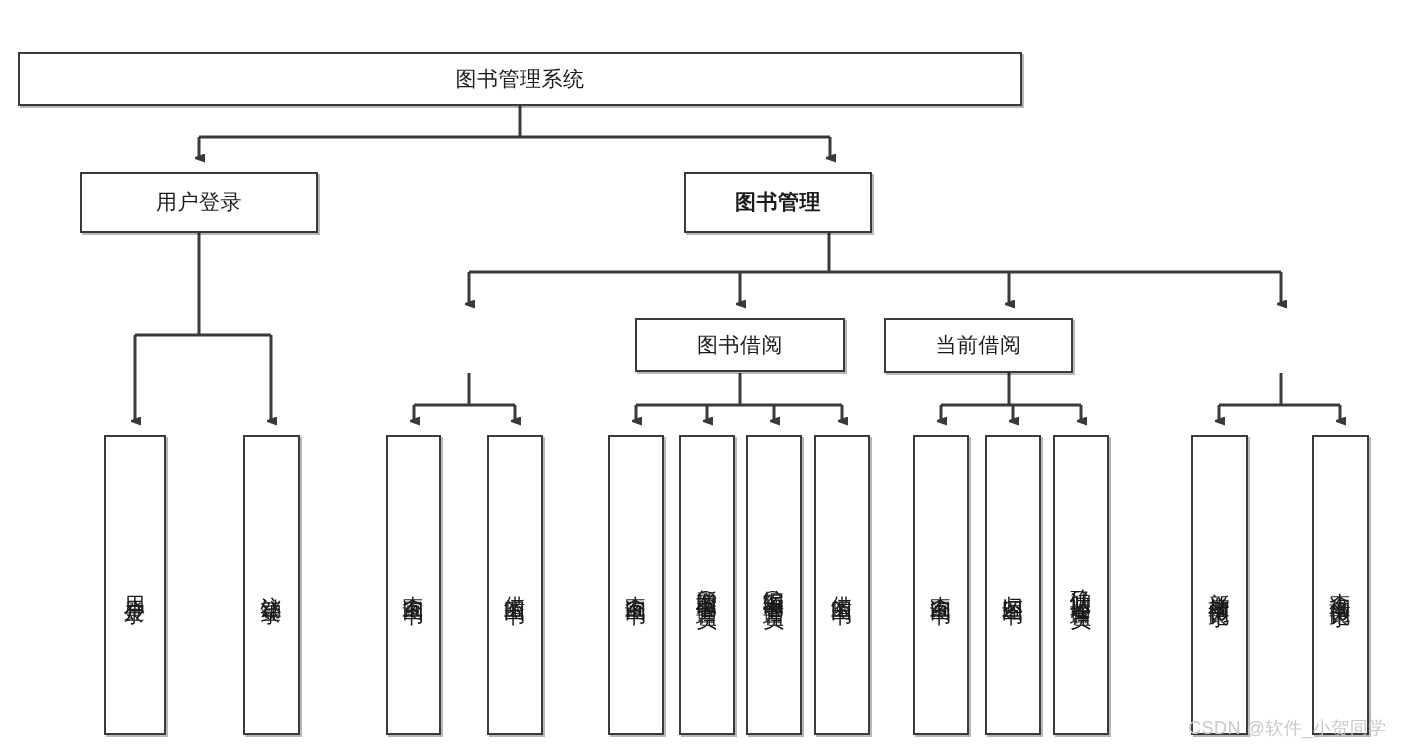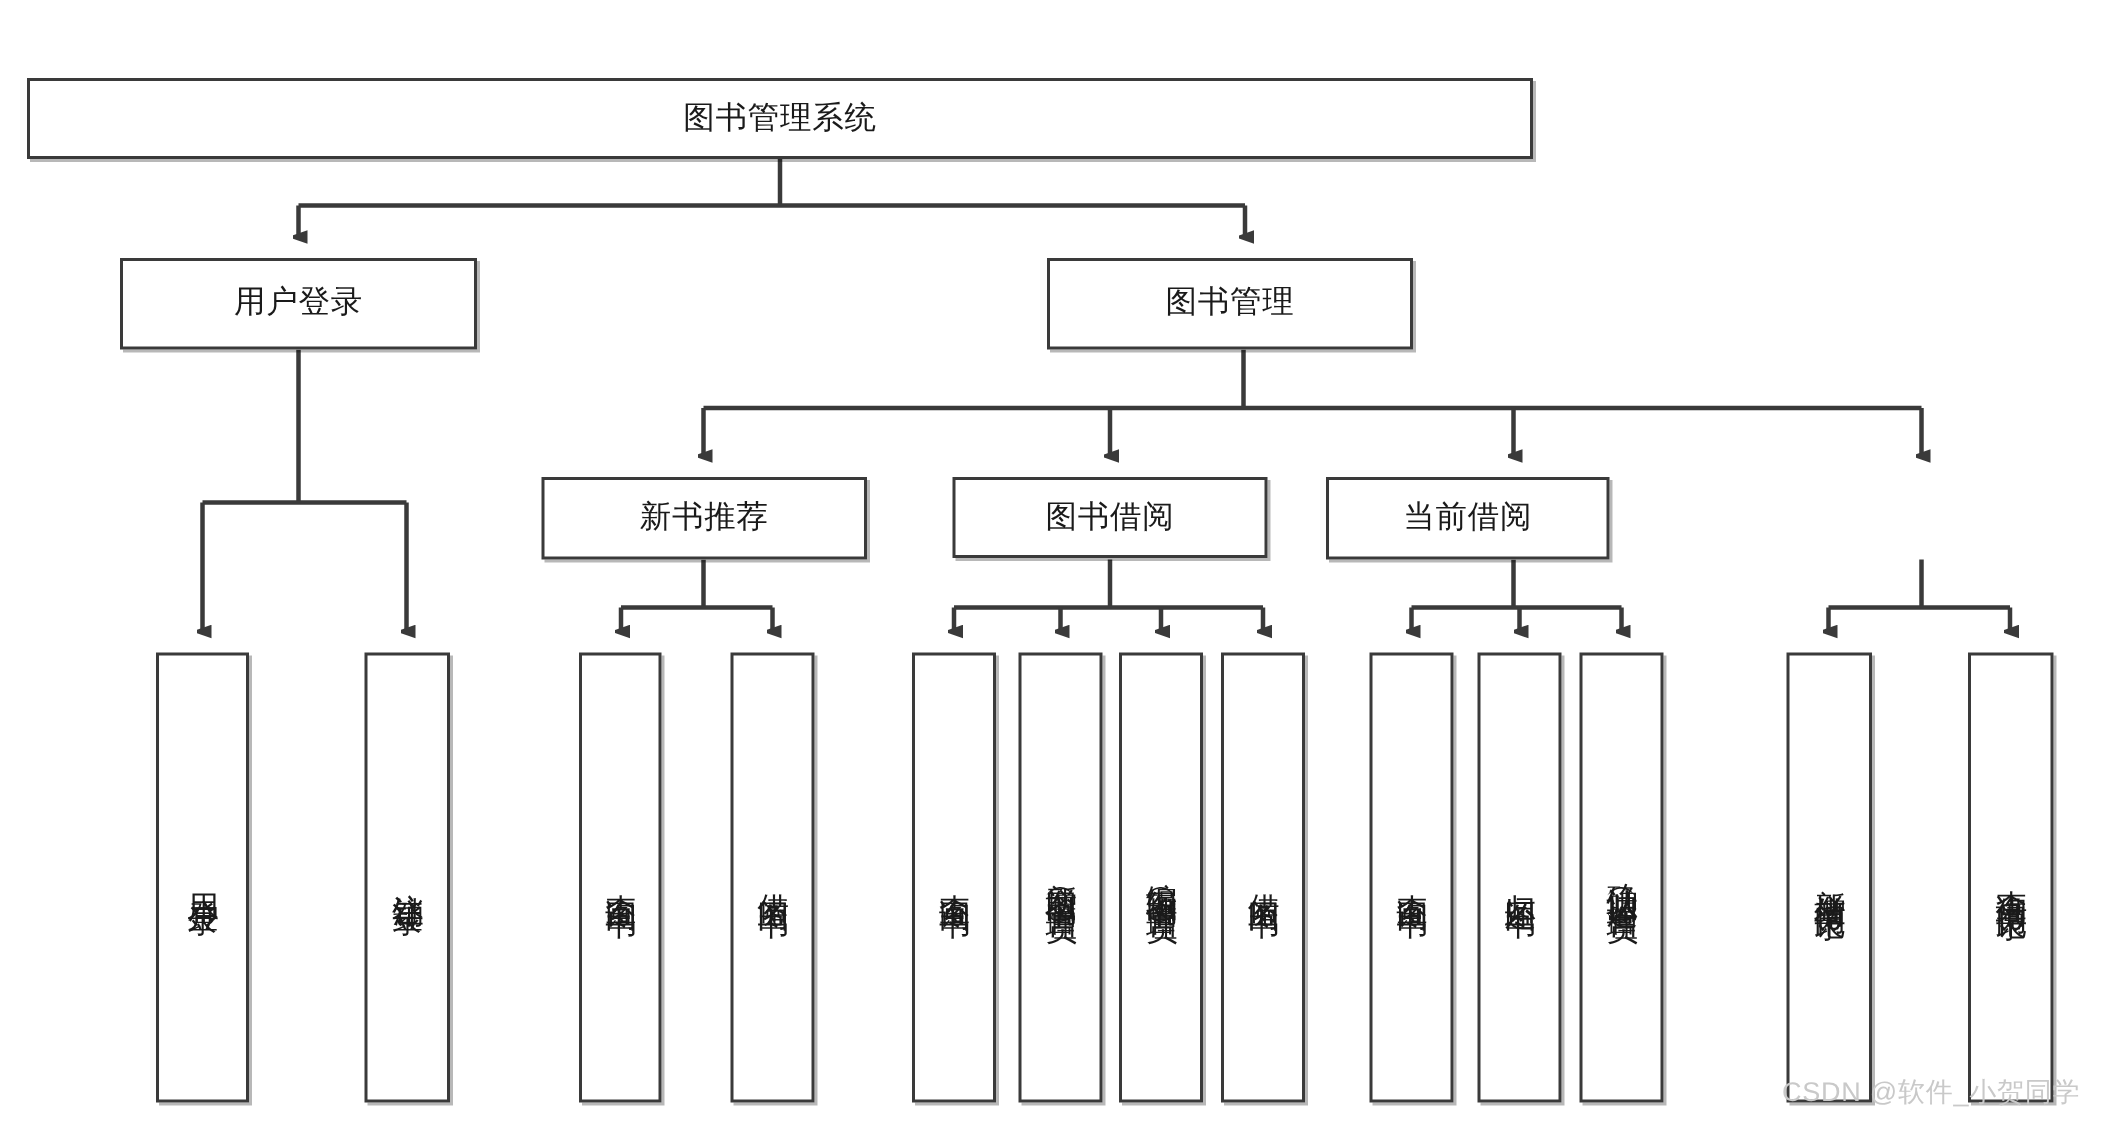--- a/index.html
+++ b/index.html
@@ -122,27 +122,24 @@
     </g>
   </svg>
 
   <div class="node horiz" style="left:18px; top:12px; width:1004px; height:54px;margin-top:40px;">
     <span class="lbl">图书管理系统</span>
   </div>
 
   <div class="node horiz" style="left:80px; top:172px; width:238px; height:61px;">
     <span class="lbl">用户登录</span>
   </div>
-  <div class="node horiz" style="left:698px; top:172px; width:244px; height:61px;">
+  <div class="node horiz" style="left:684px; top:172px; width:188px; height:61px;font-weight:bold;">
     <span class="lbl">图书管理</span>
   </div>
 
-  <div class="node horiz" style="left:361px; top:318px; width:217px; height:55px;">
-    <span class="lbl">新书推荐</span>
-  </div>
   <div class="node horiz" style="left:635px; top:318px; width:210px; height:54px;">
     <span class="lbl">图书借阅</span>
   </div>
   <div class="node horiz" style="left:884px; top:318px; width:189px; height:55px;">
     <span class="lbl">当前借阅</span>
   </div>
 
   <div class="node vert" style="left:104px; top:435px; width:62px; height:300px;">
     <span class="lbl">用户登录</span>
   </div>

